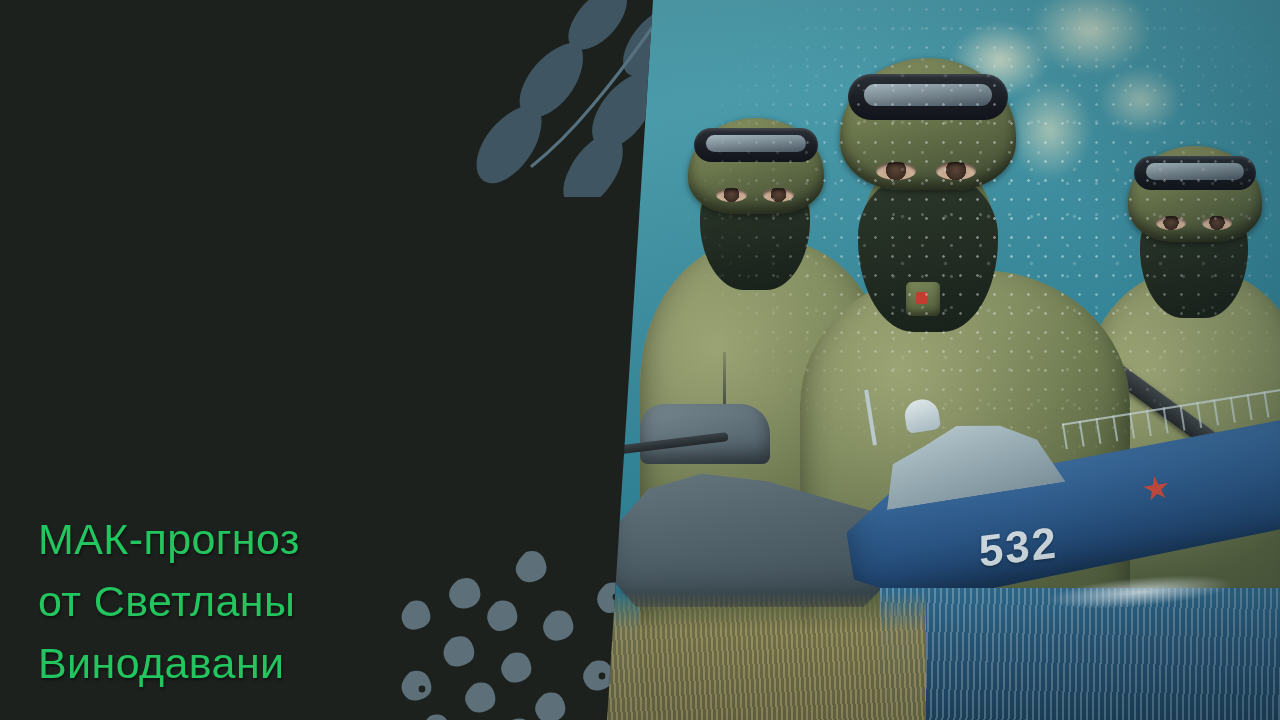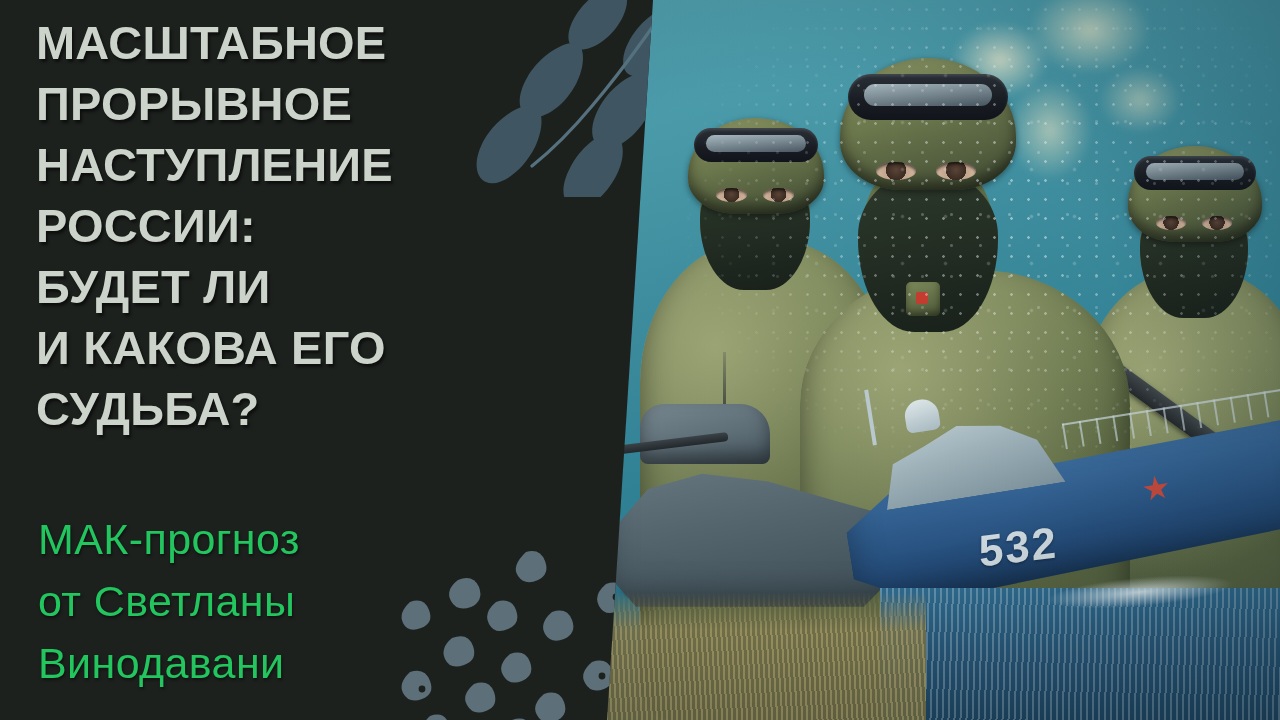--- a/index.html
+++ b/index.html
@@ -336,26 +336,19 @@
         </g>
         <g fill="#1d211e">
           <circle cx="224" cy="57" r="3.4"></circle>
           <circle cx="30" cy="149" r="3.4"></circle>
           <circle cx="210" cy="136" r="3.4"></circle>
           <circle cx="172" cy="140" r="3"></circle>
         </g>
       </svg>
     </div>
 
-    <h1 class="title">МАСШТАБНОЕ
-ПРОРЫВНОЕ
-НАСТУПЛЕНИЕ
-РОССИИ:
-БУДЕТ ЛИ
-И КАКОВА ЕГО
-СУДЬБА?</h1>
 
     <div class="subtitle">МАК-прогноз
 от Светланы
 Винодавани</div>
   </div>
 
 </div>
 
 </body></html>

